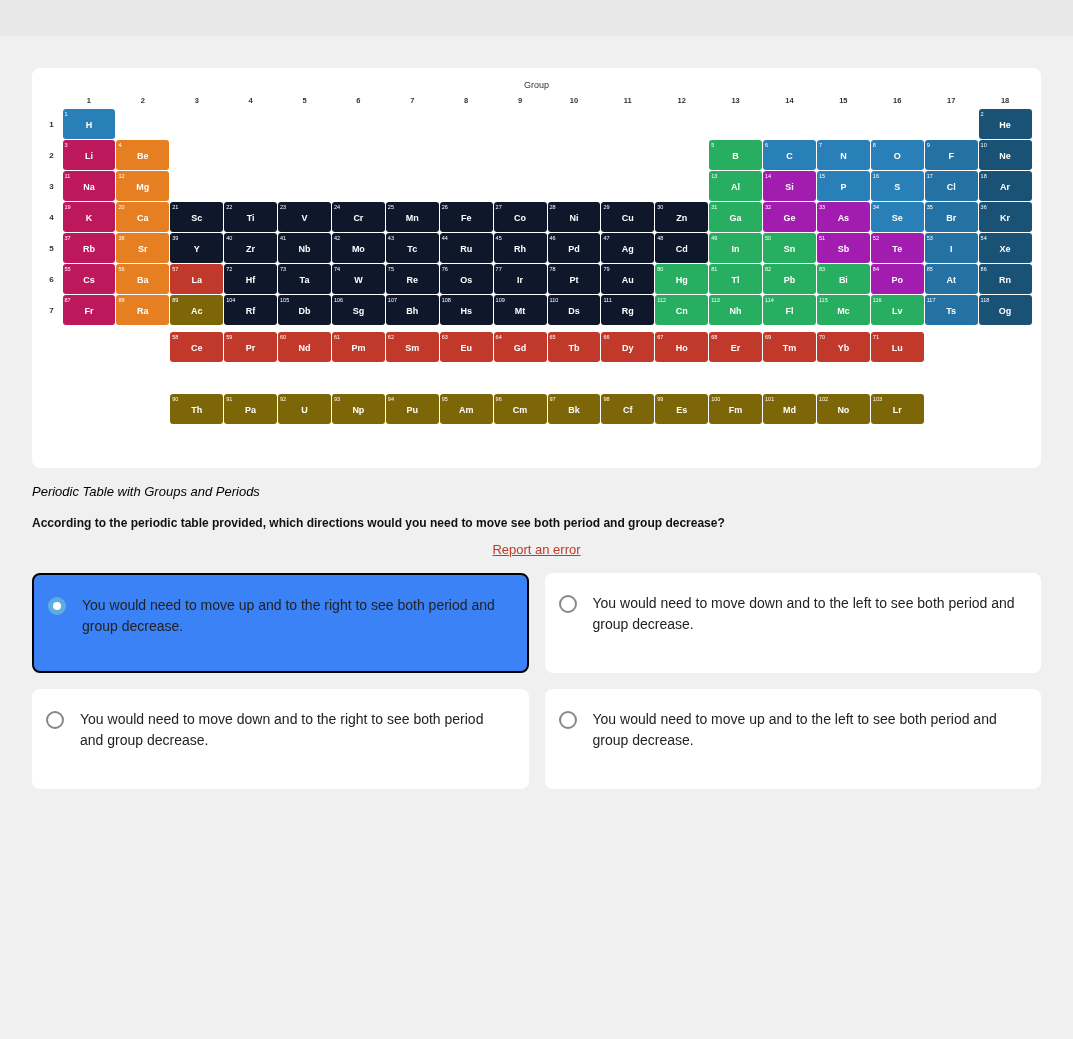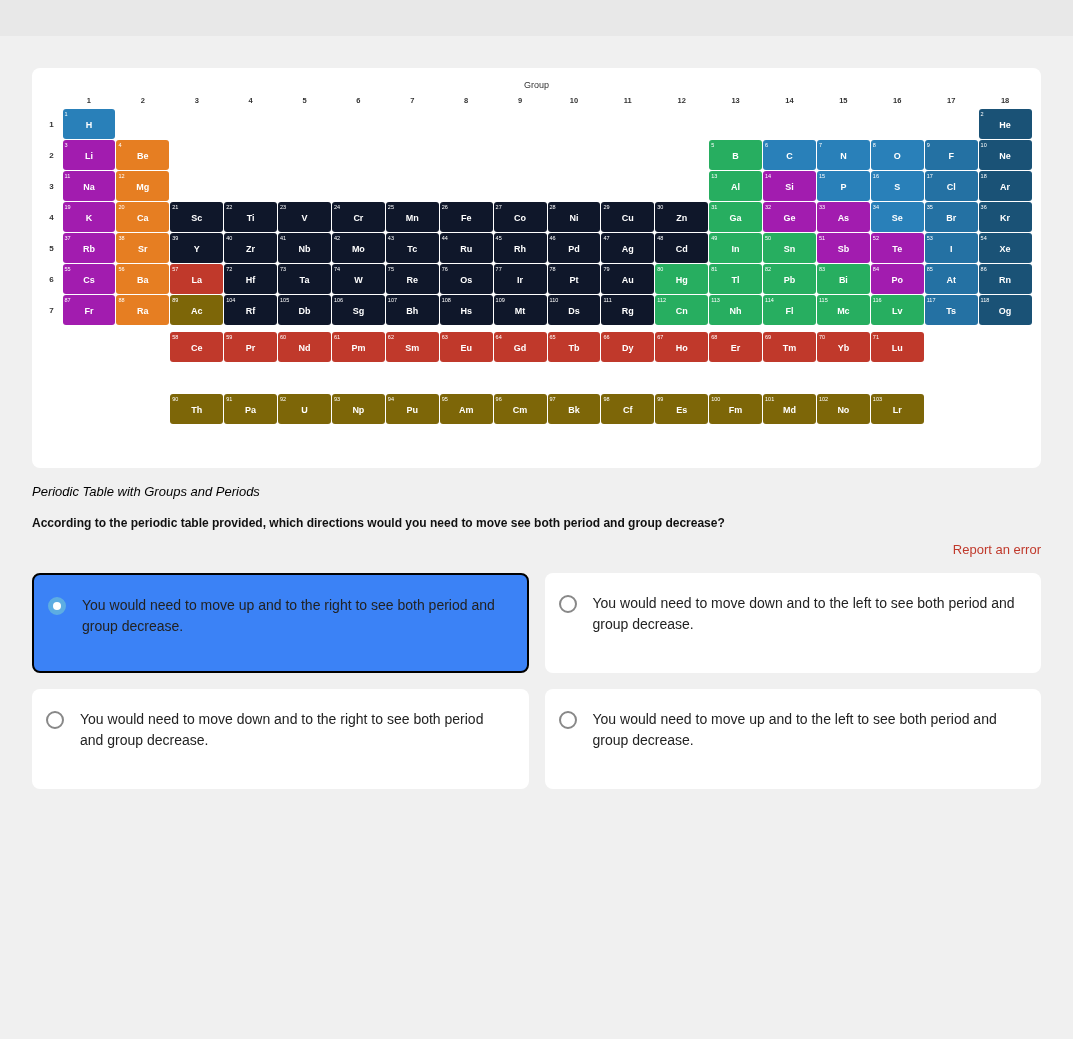--- a/index.html
+++ b/index.html
@@ -50,21 +50,21 @@
       left: 2px;
     }
 
     .element .sym {
       font-size: 9px;
       font-weight: bold;
       margin-top: 4px;
     }
 
     
-    .alkali { background: #a21caf; }
+    .alkali { background: #be185d; }
     .alkaline { background: #e67e22; }
     .transition { background: #0f172a; text-align: right; }
     .post-transition { background: #27ae60; }
     .metalloid { background: #a21caf; }
     .nonmetal { background: #2980b9; }
     .halogen { background: #2471a3; }
     .noble { background: #1a5276; }
     .lanthanide { background: #c0392b; }
     .actinide { background: #7d6608; }
     .hydrogen-el { background: #2980b9; }
@@ -135,25 +135,26 @@
     
     .question-text {
       font-size: 12px;
       font-weight: bold;
       color: #111;
       line-height: 1.4;
       margin-bottom: 10px;
     }
 
     .report-error {
-      text-align: right;
+      text-align: center;
       font-size: 13px;
       color: #c0392b;
       cursor: pointer;
       margin-bottom: 16px;
+      text-decoration: underline;
     }
 
     
     .answers-grid {
       display: grid;
       grid-template-columns: 1fr 1fr;
       gap: 16px;
       margin-top: 8px;
     }
 

